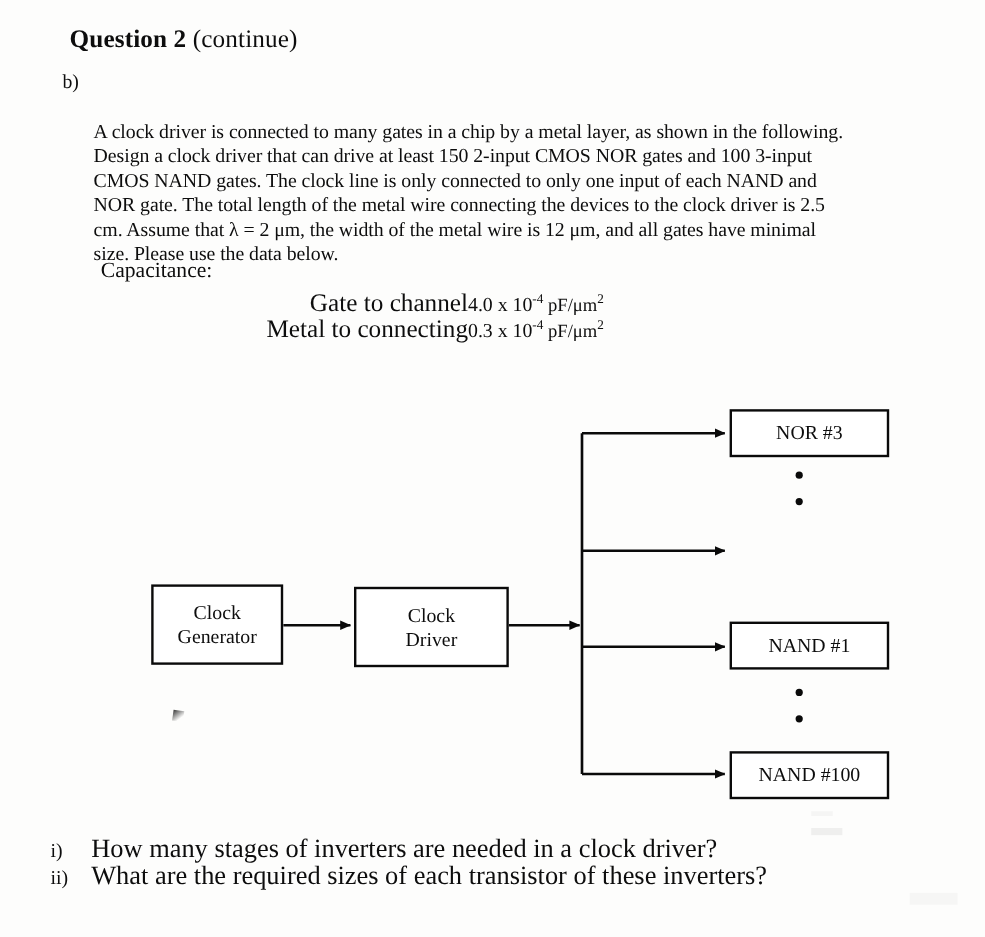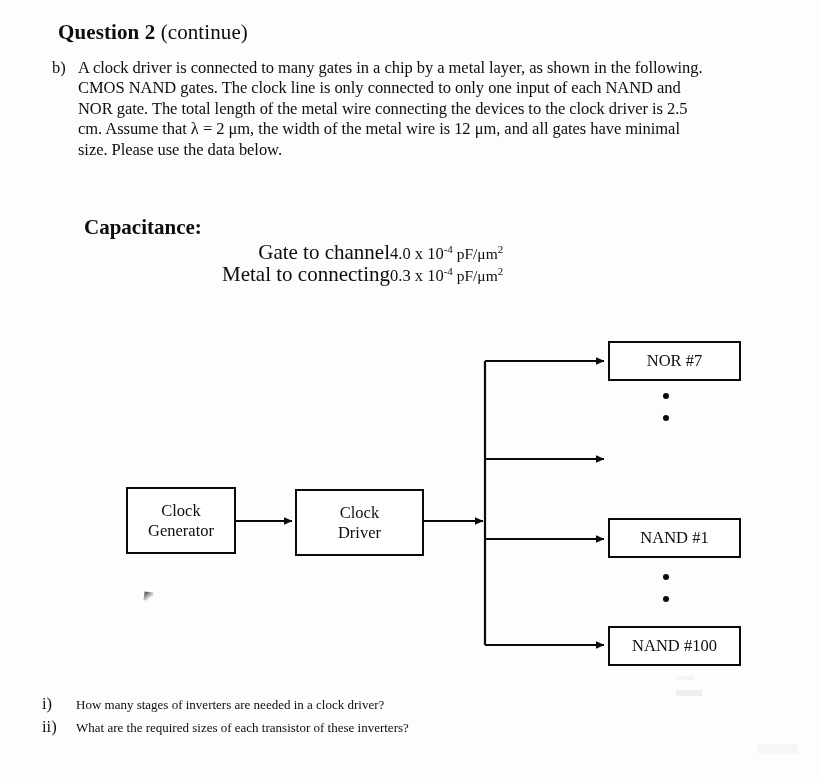--- a/index.html
+++ b/index.html
@@ -51,35 +51,36 @@
     align-items: flex-start;
   }
   .para-marker {
     width: 26px;
     flex: 0 0 26px;
     font-size: 16.5px;
     line-height: 20.4px;
   }
   .para-lines {
     flex: 1 1 auto;
+    margin-top: 42px;
   }
   .para-line {
     font-size: 16.5px;
     line-height: 20.4px;
     white-space: nowrap;
     letter-spacing: -0.05px;
   }
 
   
   .cap-title {
     position: absolute;
     left: 84px;
     top: 215px;
-    font-size: 21px;
-    font-weight: bold;
+    font-size: 18px;
+    font-weight: normal;
   }
   .cap-table {
     position: absolute;
     left: 163px;
     top: 240px;
   }
   .cap-row {
     display: flex;
     height: 22px;
     align-items: baseline;
@@ -178,21 +179,21 @@
     display: flex;
     align-items: baseline;
     height: 23px;
   }
   .subq-marker {
     width: 34px;
     flex: 0 0 34px;
     font-size: 16.5px;
   }
   .subq-text {
-    font-size: 13px;
+    font-size: 22px;
     white-space: nowrap;
   }
 
   
   .speckle {
     position: absolute;
     background: rgba(0,0,0,0.055);
   }
 </style>
 </head>
@@ -203,20 +204,21 @@
   <div class="q-heading">
     <span class="strong">Question 2</span>
     <span class="light">(continue)</span>
   </div>
 
   <div class="para-block">
     <div class="para-row">
       <div class="para-marker">b)</div>
       <div class="para-lines">
         <div class="para-line">A clock driver is connected to many gates in a chip by a metal layer, as shown in the following.</div>
+        <div class="para-line">Design a clock driver that can drive at least 150 2-input CMOS NOR gates and 100 3-input</div>
         <div class="para-line">CMOS NAND gates. The clock line is only connected to only one input of each NAND and</div>
         <div class="para-line">NOR gate. The total length of the metal wire connecting the devices to the clock driver is 2.5</div>
         <div class="para-line">cm. Assume that λ = 2 μm, the width of the metal wire is 12 μm, and all gates have minimal</div>
         <div class="para-line">size. Please use the data below.</div>
       </div>
     </div>
   </div>
 
   <div class="cap-title">Capacitance:</div>
   <div class="cap-table">
@@ -261,21 +263,21 @@
   </div>
 
   <div class="box" id="box-clock-driver">
     <div class="box-inner">
       <span>Clock</span><br>
       <span>Driver</span>
     </div>
   </div>
 
   <div class="box gate-box" id="box-nor-1">
-    <span class="box-inner">NOR #7</span>
+    <span class="box-inner">NOR #3</span>
   </div>
   <div class="box gate-box" id="box-nand-1">
     <span class="box-inner">NAND #1</span>
   </div>
   <div class="box gate-box" id="box-nand-100">
     <span class="box-inner">NAND #100</span>
   </div>
 
   <div class="ellipsis-dots" id="dots-nor">
     <i></i>

